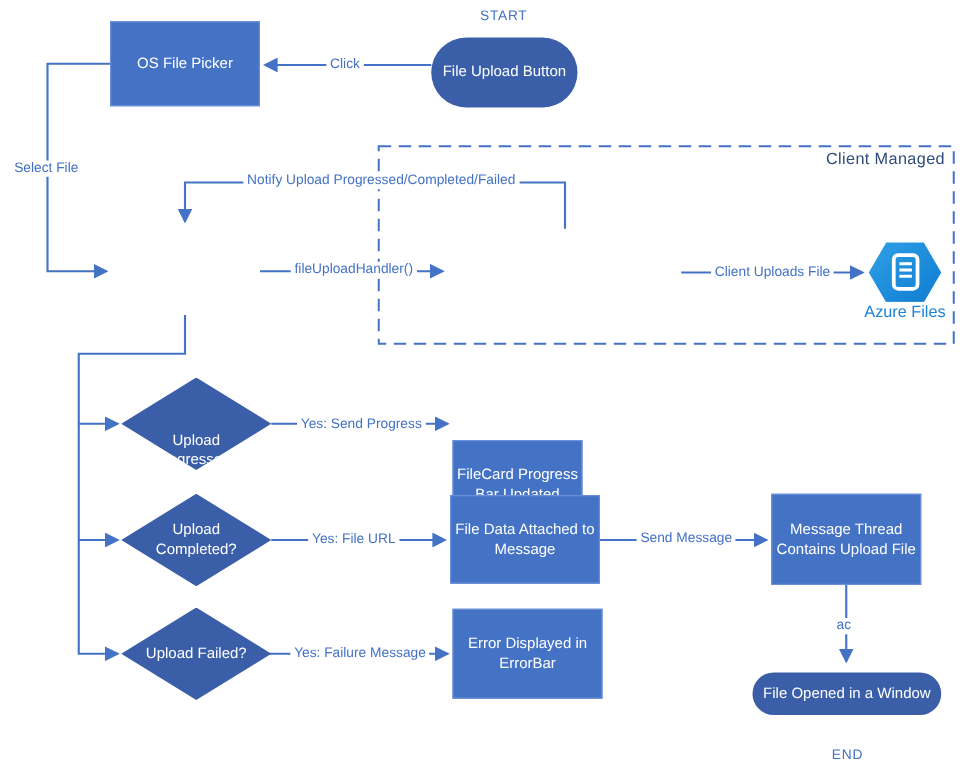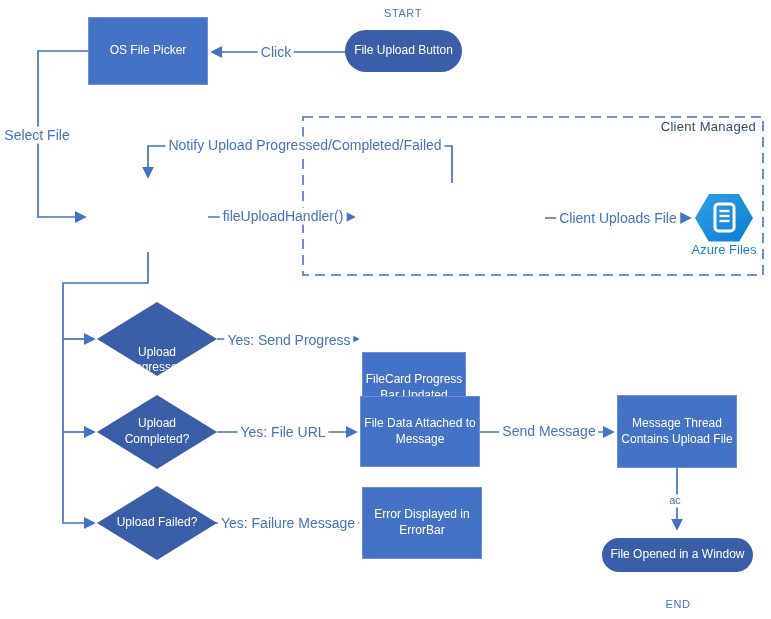--- a/index.html
+++ b/index.html
@@ -23,21 +23,21 @@
   }
   .rect{background:var(--node-fill);border:1px solid var(--node-border);}
   .stadium{background:var(--accent-fill);border-radius:999px;white-space:nowrap;}
   .diamond{
     background:var(--accent-fill);
     clip-path:polygon(50% 0%,100% 50%,50% 100%,0% 50%);
   }
   .node .txt{display:block;}
   .edge-label{
     position:absolute;z-index:3;transform:translate(-50%,-50%);
-    color:var(--label-text);font-size:14px;white-space:nowrap;
+    color:var(--label-text);font-size:11px;white-space:nowrap;
     background:#ffffff;padding:0 3px;line-height:1.2;
   }
   .terminal-label{
     position:absolute;z-index:3;transform:translate(-50%,-50%);
     color:var(--label-text);font-size:11px;letter-spacing:0.6px;white-space:nowrap;
     background:transparent;
   }
   .container-label{
     position:absolute;z-index:3;left:520px;top:119px;width:236px;text-align:right;
     color:var(--container-label);font-size:13px;letter-spacing:0.3px;
@@ -72,21 +72,21 @@
       <path d="M63 339 H94" marker-end="url(#arw)"></path>
       <path d="M63 432 H94" marker-end="url(#arw)"></path>
       <path d="M217 339 H358" marker-end="url(#arw)"></path>
       <path d="M217 432 H356" marker-end="url(#arw)"></path>
       <path d="M215 523 H358" marker-end="url(#arw)"></path>
       <path d="M480 432 H613" marker-end="url(#arw)"></path>
       <path d="M677 468 V529" marker-end="url(#arw)"></path>
     </g>
   </svg>
 
-  <div class="node stadium" style="left:345px;top:30px;width:117px;height:42px;">
+  <div class="node stadium" style="left:345px;top:30px;width:117px;height:56px;">
     <span class="txt">File Upload Button</span>
   </div>
 
   <div class="node rect" style="left:88px;top:17px;width:120px;height:68px;">
     <span class="txt">OS File Picker</span>
   </div>
 
 
 
   <div class="node diamond" style="left:97px;top:302px;width:120px;height:74px;align-items:flex-end;">

